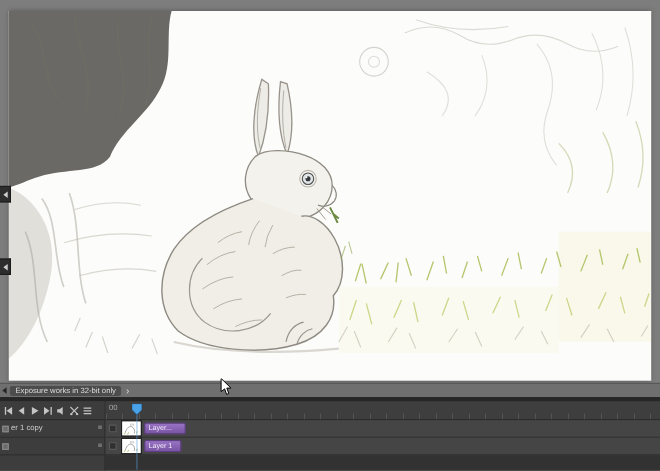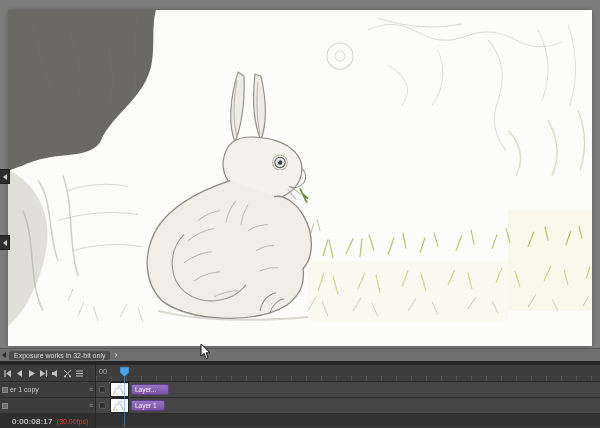--- a/index.html
+++ b/index.html
@@ -235,24 +235,20 @@
           <span class="hdr-sq"></span>
           <span>er 1 copy</span>
           <span class="hdr-spacer"></span>
           <span class="hdr-ic">≡</span>
         </div>
         <div class="track-header">
           <span class="hdr-sq"></span>
           <span class="hdr-spacer"></span>
           <span class="hdr-ic">≡</span>
         </div>
-        <div class="time-row">
-          <span class="tc">0:00:08:17</span>
-          <span class="fps" style="color:#e8372b">(30.00fps)</span>
-        </div>
       </div>
 
       <div class="tl-right">
         <div class="ruler">
           <div class="ticks"></div>
           <span class="r0">00</span>
           <svg class="playhead" viewBox="0 0 9 10">
             <path d="M0,0 H9 V5.5 L4.5,10 L0,5.5 Z" fill="#4aa3e8" stroke="#1f5f96" stroke-width="0.6"></path>
           </svg>
         </div>

